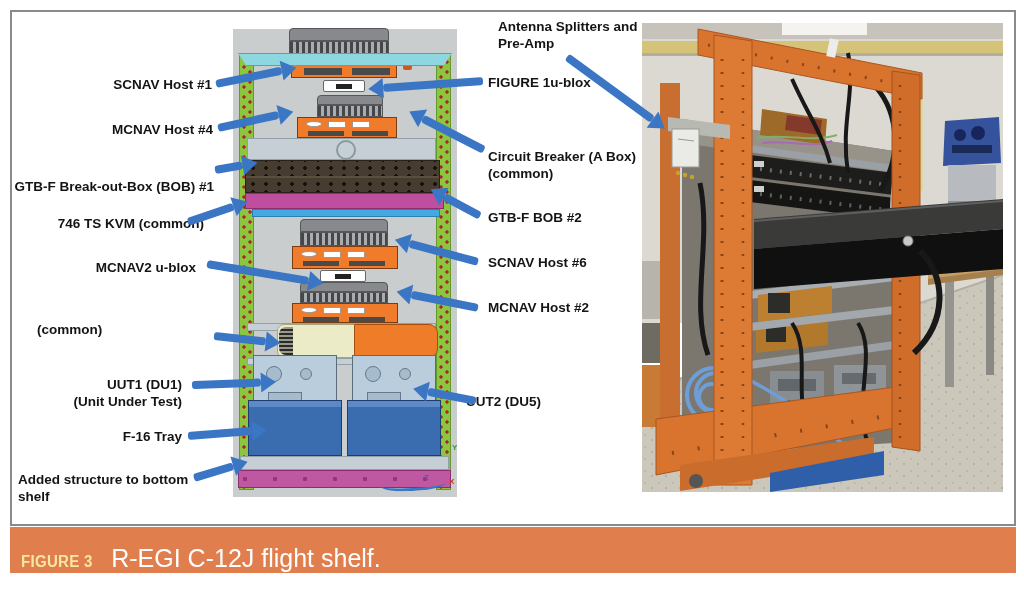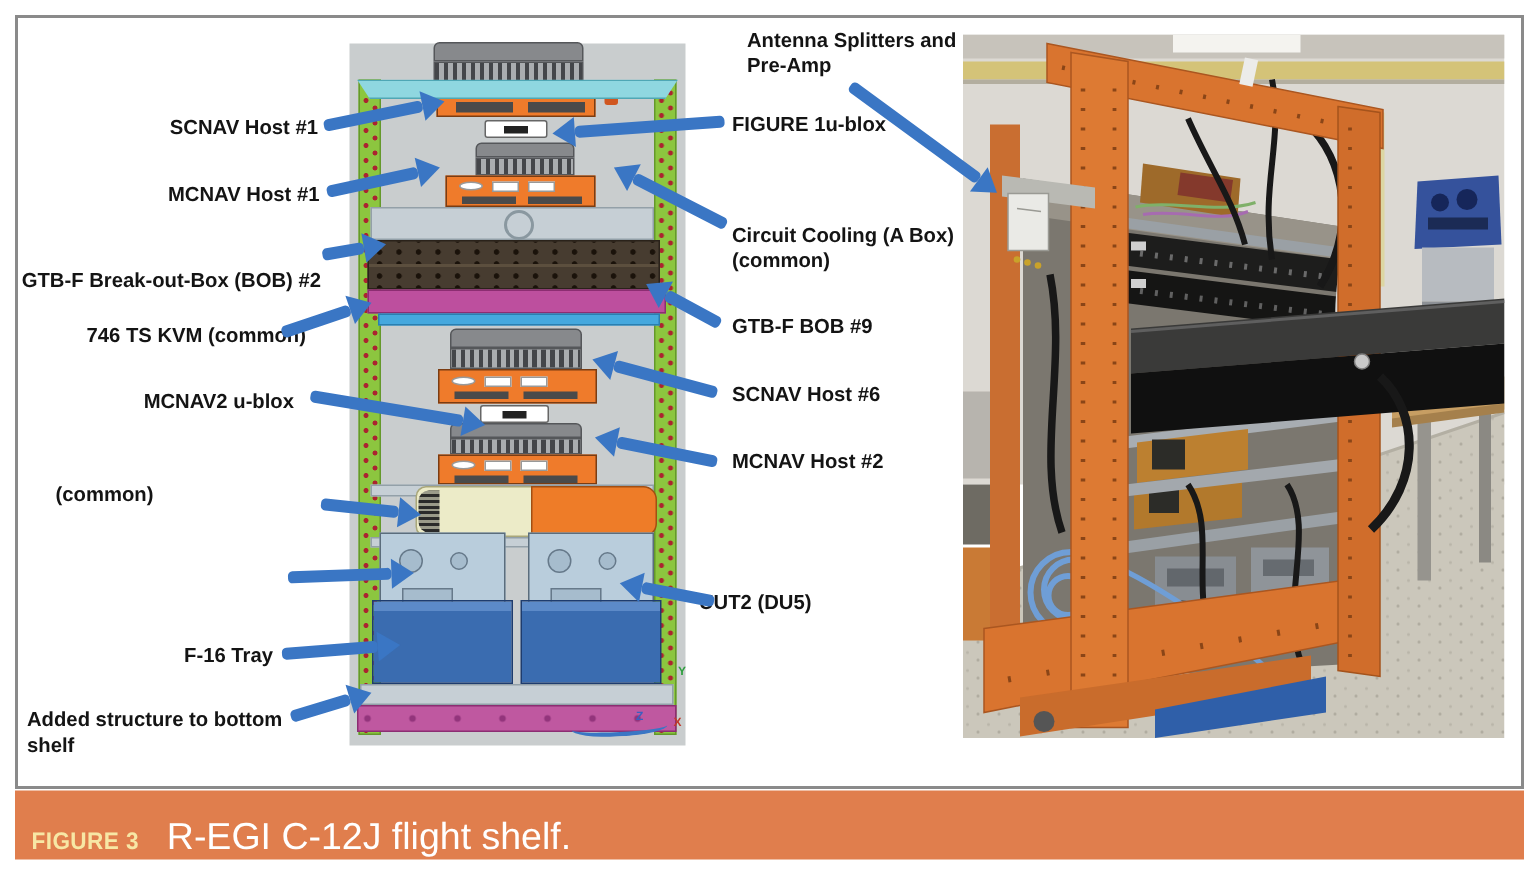--- a/index.html
+++ b/index.html
@@ -262,55 +262,59 @@
       <polygon points="38,442 232,414 232,438 38,468" fill="#c96c2c"></polygon>
       <polygon points="128,450 242,428 242,452 128,469" fill="#2f5fa9"></polygon>
       <circle cx="54" cy="458" r="7" fill="#555"></circle>
     </svg>
   </div>
 
   <div class="lbl" style="right:812px;top:76px;text-align:center">
       <span class="ln">SCNAV Host #1</span>
     </div>
   <div class="lbl" style="right:811px;top:121px;text-align:right">
-      <span class="ln">MCNAV Host #1</span>
+      <span class="ln">MCNAV Host #4</span>
     </div>
   <div class="lbl" style="right:810px;top:178px;text-align:right">
-      <span class="ln">GTB-F Break-out-Box (BOB) #2</span>
+      <span class="ln">GTB-F Break-out-Box (BOB) #1</span>
     </div>
   <div class="lbl" style="right:820px;top:215px;text-align:right">
       <span class="ln">746 TS KVM (common)</span>
     </div>
   <div class="lbl" style="right:828px;top:259px;text-align:right">
       <span class="ln">MCNAV2 u-blox</span>
     </div>
   <div class="lbl" style="left:37px;top:321px">
     <span class="ln">(common)</span>
+  </div>
+  <div class="lbl" style="right:842px;top:376px;text-align:right">
+    <span class="ln">UUT1 (DU1)</span>
+    <span class="ln">(Unit Under Test)</span>
   </div>
   <div class="lbl" style="right:842px;top:428px;text-align:right">
       <span class="ln">F-16 Tray</span>
     </div>
   <div class="lbl" style="left:498px;top:18px">
     <span class="ln">Antenna Splitters and</span>
     <span class="ln">Pre-Amp</span>
   </div>
 
   <div class="lbl" style="left:18px;top:471px">
     <span class="ln">Added structure to bottom</span>
     <span class="ln">shelf</span>
   </div>
   <div class="lbl" style="left:488px;top:74px">
       <span class="ln">FIGURE 1u-blox</span>
     </div>
   <div class="lbl" style="left:488px;top:148px">
-    <span class="ln">Circuit Cooling (A Box)</span>
+    <span class="ln">Circuit Breaker (A Box)</span>
     <span class="ln">(common)</span>
   </div>
   <div class="lbl" style="left:488px;top:209px">
-      <span class="ln">GTB-F BOB #9</span>
+      <span class="ln">GTB-F BOB #2</span>
     </div>
   <div class="lbl" style="left:488px;top:254px">
       <span class="ln">SCNAV Host #6</span>
     </div>
   <div class="lbl" style="left:488px;top:299px">
       <span class="ln">MCNAV Host #2</span>
     </div>
   <div class="lbl" style="left:466px;top:393px">
       <span class="ln">UUT2 (DU5)</span>
     </div>

